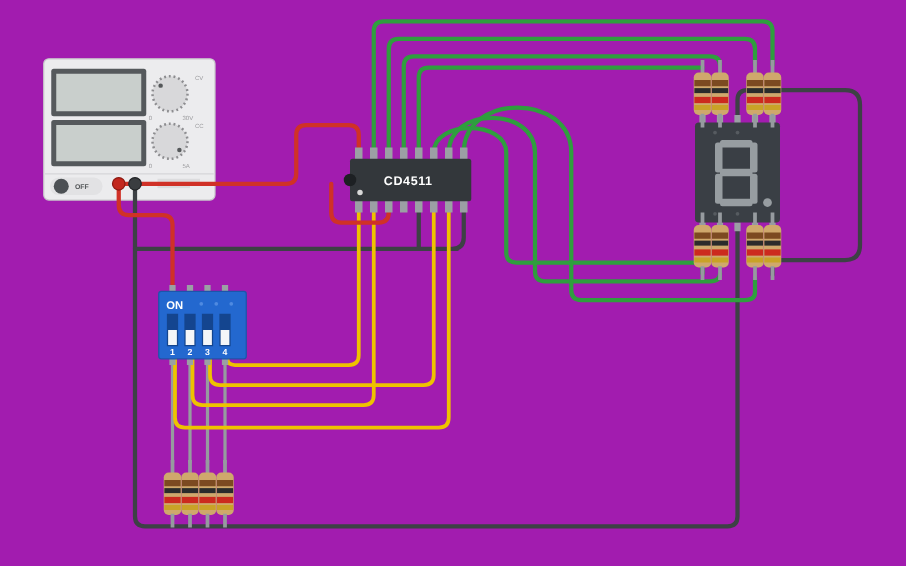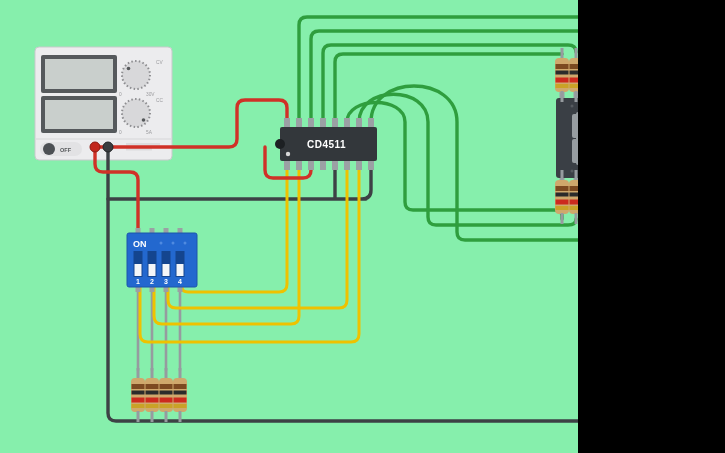--- a/index.html
+++ b/index.html
@@ -1,16 +1,16 @@
 <!DOCTYPE html>
 <html><head>
 <meta charset="utf-8">
 <style>
   html,body{margin:0;padding:0;background:#000;}
-  .stage{position:relative;width:578px;height:453px;background:#86efac;overflow:hidden;
+  .stage{position:relative;width:725px;height:453px;background:#a21caf;overflow:hidden;
          font-family:"Liberation Sans", sans-serif;}
   svg{position:absolute;left:0;top:0;}
   
   .wire{fill:none;stroke-linecap:round;stroke-linejoin:round;}
   .w-red{stroke:#d03127;stroke-width:3.4;}
   .w-dark{stroke:#3d4145;stroke-width:3.4;}
   .w-green{stroke:#2f9e3e;stroke-width:3.4;}
   .w-yellow{stroke:#eec200;stroke-width:3;}
   .w-gray{stroke:#969b9f;stroke-width:2.6;}
   

